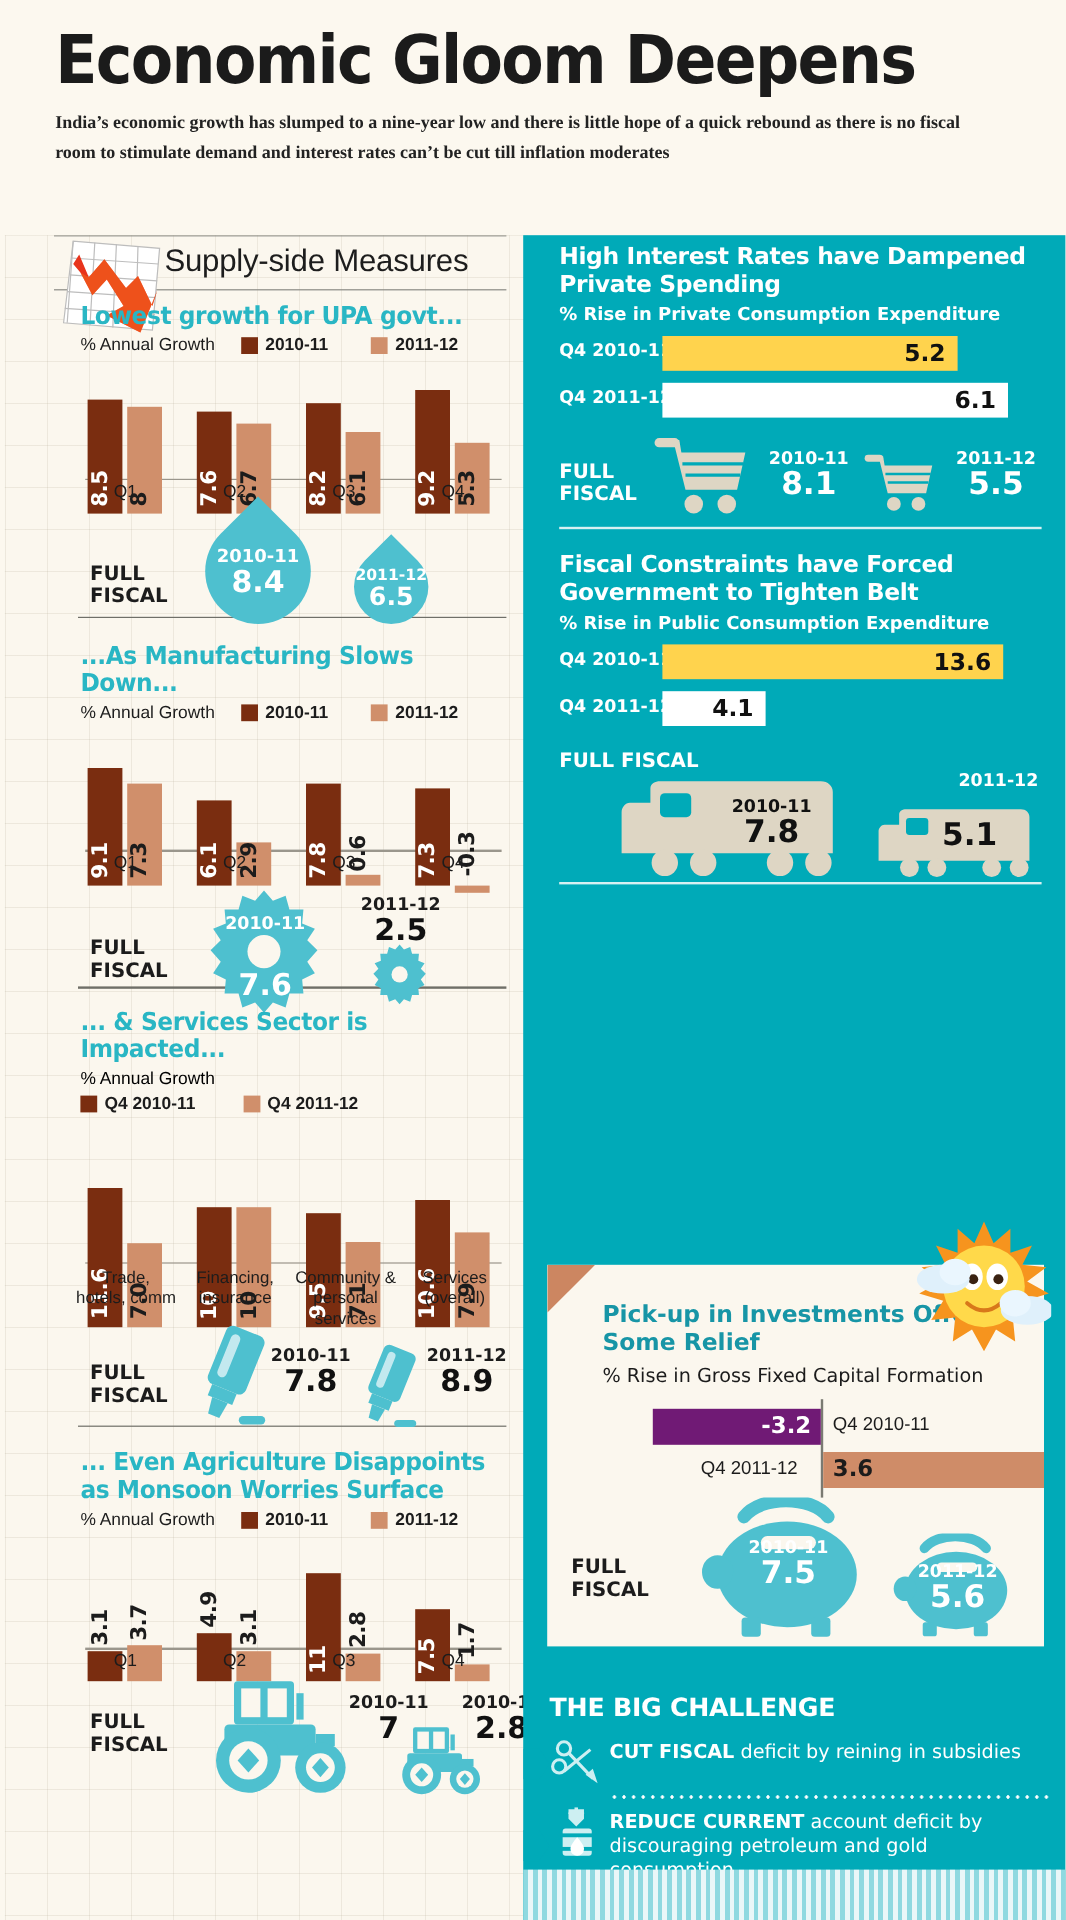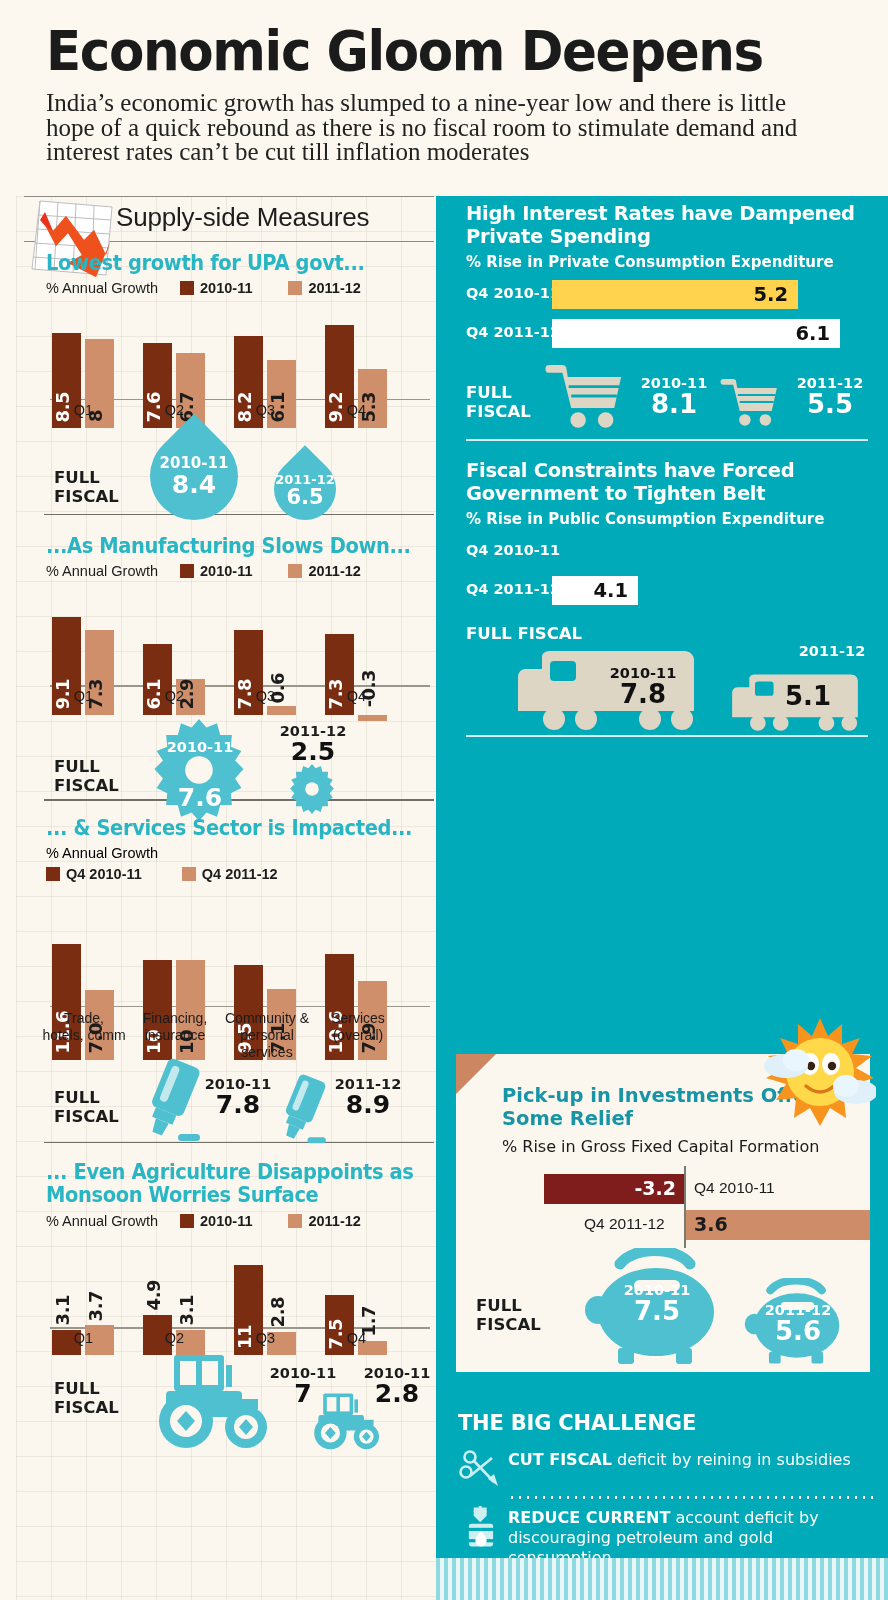--- a/index.html
+++ b/index.html
@@ -15,35 +15,36 @@
   
   .hdr { padding: 22px 0 0 46px; }
   .hdr h1 {
     font-family: "DejaVu Sans", sans-serif;
     font-size: 56px; line-height: 58px; font-weight: 800;
     letter-spacing: -1.5px; color: #1b1b1b;
     transform: scaleX(0.92); transform-origin: left center;
   }
   .hdr p {
     font-family: "Liberation Serif", serif;
-    font-size: 25px; line-height: 24.5px; color: #222;
-    margin-top: 11px; width: 760px;
+    font-size: 15px; line-height: 24.5px; color: #222;
+    margin-top: 11px; width: 760px; font-weight: bold;
   }
 
   
   .cols { position: absolute; top: 196px; left: 0; width: 888px; height: 1404px; }
 
   
   .left {
-    position: absolute; left: 16px; top: 0; width: 436px; height: 1404px;
+    position: absolute; left: 4px; top: 0; width: 436px; height: 1404px;
     background:
       repeating-linear-gradient(to right, rgba(180,170,150,.20) 0 1px, transparent 1px 35px),
       repeating-linear-gradient(to bottom, rgba(180,170,150,.20) 0 1px, transparent 1px 35px),
       #fbf7ee;
     overflow: hidden;
+    padding-left: 33px;
   }
   .ssm-head {
     position: relative; height: 46px; margin: 0 18px 0 8px;
     border-top: 1.4px solid #8b8b84; border-bottom: 1.4px solid #8b8b84;
   }
   .ssm-head .t {
     position: absolute; left: 92px; top: 5px;
     font-size: 26px; color: #1d1d1d; letter-spacing: -.2px;
   }
   .downarrow { position: absolute; left: -2px; top: -4px; width: 96px; height: 92px; }
@@ -170,21 +171,21 @@
     background: #cc8661; clip-path: polygon(0 0, 100% 0, 0 100%);
   }
   .ctitle {
     font-family: "DejaVu Sans", sans-serif; font-weight: 800;
     font-size: 19.5px; line-height: 23px; color: #1795a6;
   }
   .csub { font-family: "DejaVu Sans", sans-serif; font-weight: 400; font-size: 16px; color: #1b1b1b; margin-top: 7px; }
 
   .divbar { position: absolute; width: 2px; background: #7a7a72; }
   .gbar { position: absolute; height: 30px; }
-  .gbar.neg { background: #7f1d1d; }
+  .gbar.neg { background: #701a75; }
   .gbar.pos { background: #cf8c68; }
   .gbar .gv { position: absolute; top: 3px; font-family: "DejaVu Sans", sans-serif; font-weight: 800; font-size: 19px; }
   .gbar.neg .gv { right: 8px; color: #fff; }
   .gbar.pos .gv { left: 8px; color: #1b1b1b; }
   .glbl { position: absolute; font-family: "Liberation Sans", sans-serif; font-size: 15.5px; color: #1b1b1b; }
 
   
   .bc {
     position: absolute; left: 22px; top: 1215px; width: 420px;
     color: #fff;
@@ -664,20 +665,23 @@
         </div>
         <div class="rrule" style="margin-top:0;"></div>
       </div>
 
       <div class="rsec" style="margin-top:18px;">
         <div class="rtitle">Fiscal Constraints have Forced Government to Tighten Belt</div>
         <div class="rsub">% Rise in Public Consumption Expenditure</div>
 
         <div class="hrow">
           <div class="hlbl">Q4 2010-11</div>
+          <div class="hbar y" style="width:284px;">
+            <div class="hv">13.6</div>
+          </div>
         </div>
         <div class="hrow">
           <div class="hlbl">Q4 2011-12</div>
           <div class="hbar w" style="width:86px;">
             <div class="hv">4.1</div>
           </div>
         </div>
 
         <div class="rff-lbl" style="position:relative;left:0;margin-top:18px;">FULL FISCAL</div>
 

